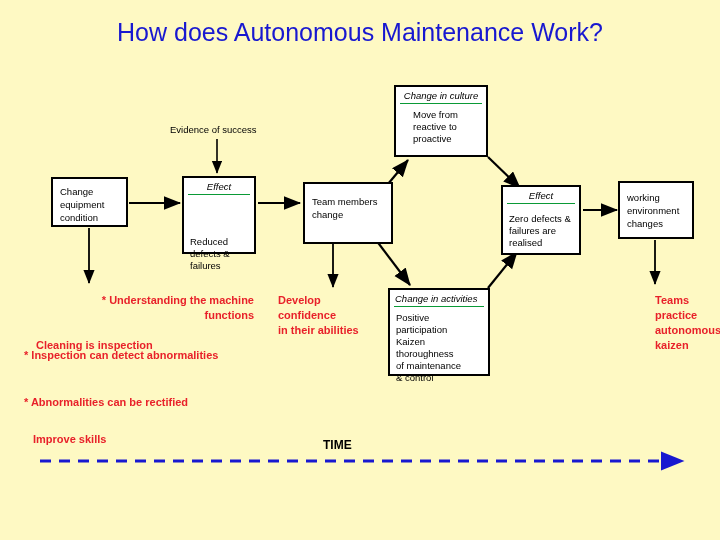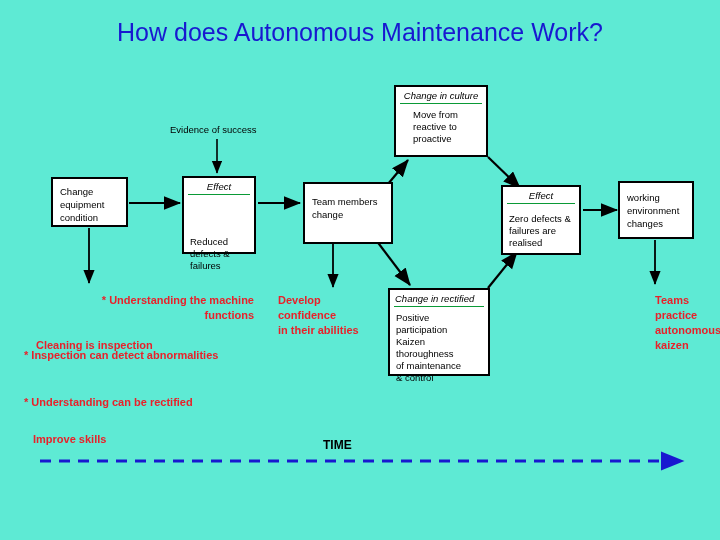--- a/index.html
+++ b/index.html
@@ -4,21 +4,21 @@
 <style>
   html, body {
     margin: 0;
     padding: 0;
     background: #ffffff;
   }
   #slide {
     position: relative;
     width: 720px;
     height: 540px;
-    background: #5eead4;
+    background: #fef9c3;
     overflow: hidden;
     font-family: "Liberation Sans", sans-serif;
   }
   #svg-layer {
     position: absolute;
     left: 0;
     top: 0;
     width: 720px;
     height: 540px;
   }
@@ -148,21 +148,21 @@
 
   <div class="box" style="left:394px; top:85px; width:94px; height:72px;">
     <div class="hdr">Change  in culture</div>
     <div class="rule"></div>
     <div class="body" style="white-space:pre-line; padding-left:17px;">Move from
 reactive to
 proactive</div>
   </div>
 
   <div class="box" style="left:388px; top:288px; width:102px; height:88px;">
-    <div class="hdr" style="text-align:left; padding-left:5px;">Change in rectified</div>
+    <div class="hdr" style="text-align:left; padding-left:5px;">Change in activities</div>
     <div class="rule"></div>
     <div class="body" style="white-space:pre-line;">Positive participation
 Kaizen thoroughness
 of maintenance
 &amp; control</div>
   </div>
 
   <div class="box" style="left:501px; top:185px; width:80px; height:70px;">
     <div class="hdr">Effect</div>
     <div class="rule"></div>
@@ -179,21 +179,21 @@
 
   <div class="label-note" style="left:170px; top:124px;">Evidence of success</div>
 
   <div class="red-text" style="left:24px; top:293px; width:230px;text-align:right;">* Understanding the  machine
 functions</div>
 
   <div class="red-text" style="left:36px; top:338px;">Cleaning is inspection</div>
 
   <div class="red-text" style="left:24px; top:348px;">* Inspection can detect  abnormalities</div>
 
-  <div class="red-text" style="left:24px; top:395px;">* Understanding can be rectified</div>
+  <div class="red-text" style="left:24px; top:395px;">* Abnormalities can be rectified</div>
 
   <div class="red-text" style="left:33px; top:432px;">Improve skills</div>
 
   <div class="red-text" style="left:278px; top:293px; width:110px;">Develop
 confidence
 in their abilities</div>
 
   <div class="red-text" style="left:623px; top:293px; width:95px;margin-left:32px;">Teams
 practice
 autonomous

